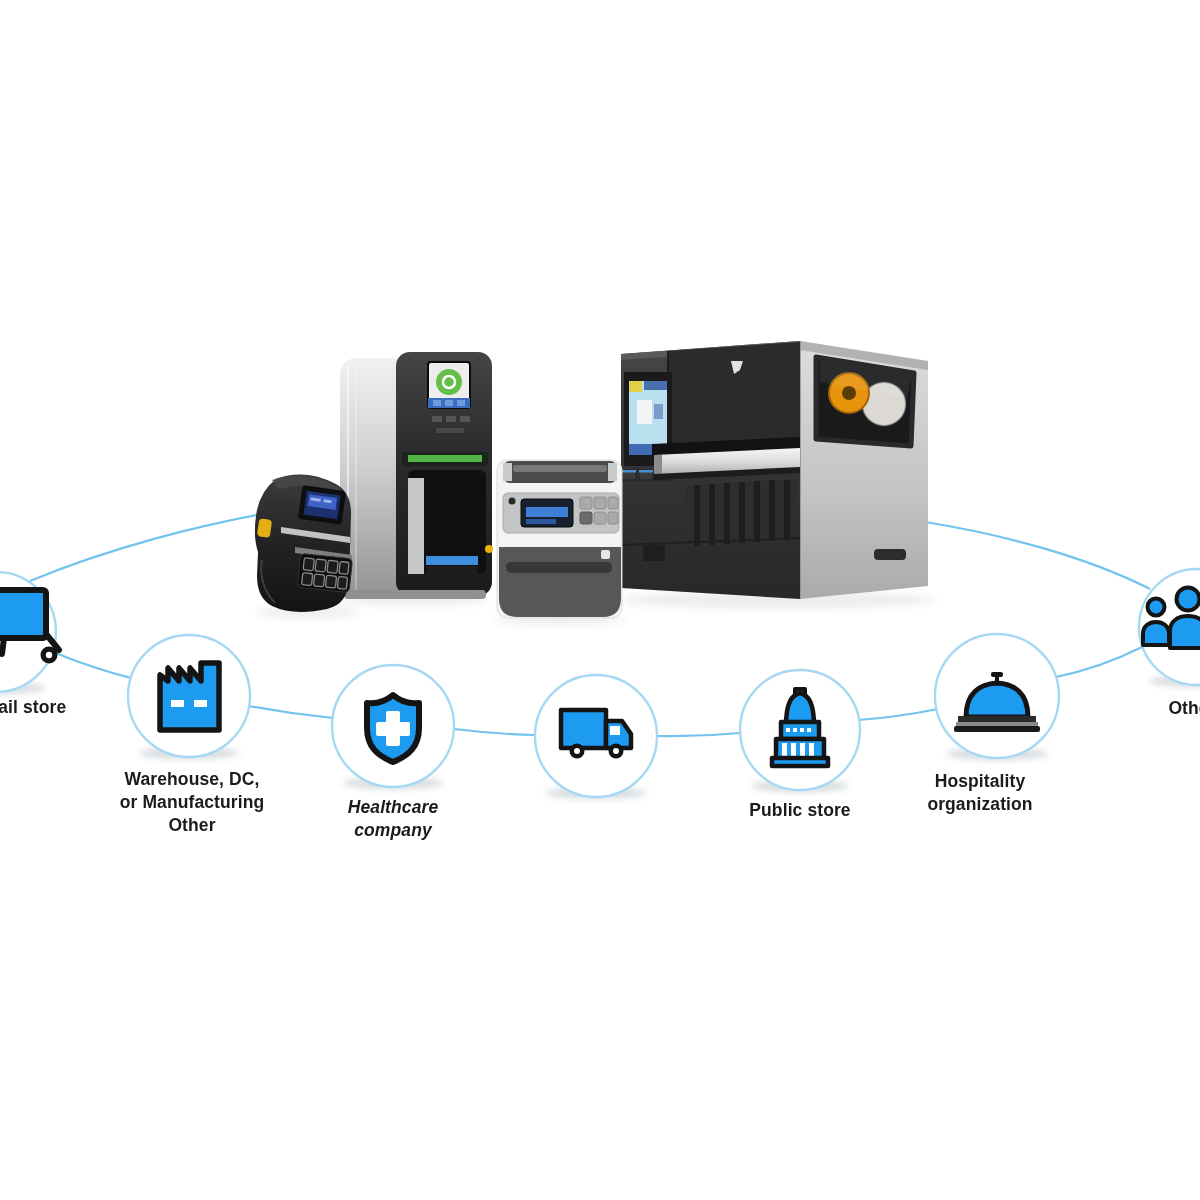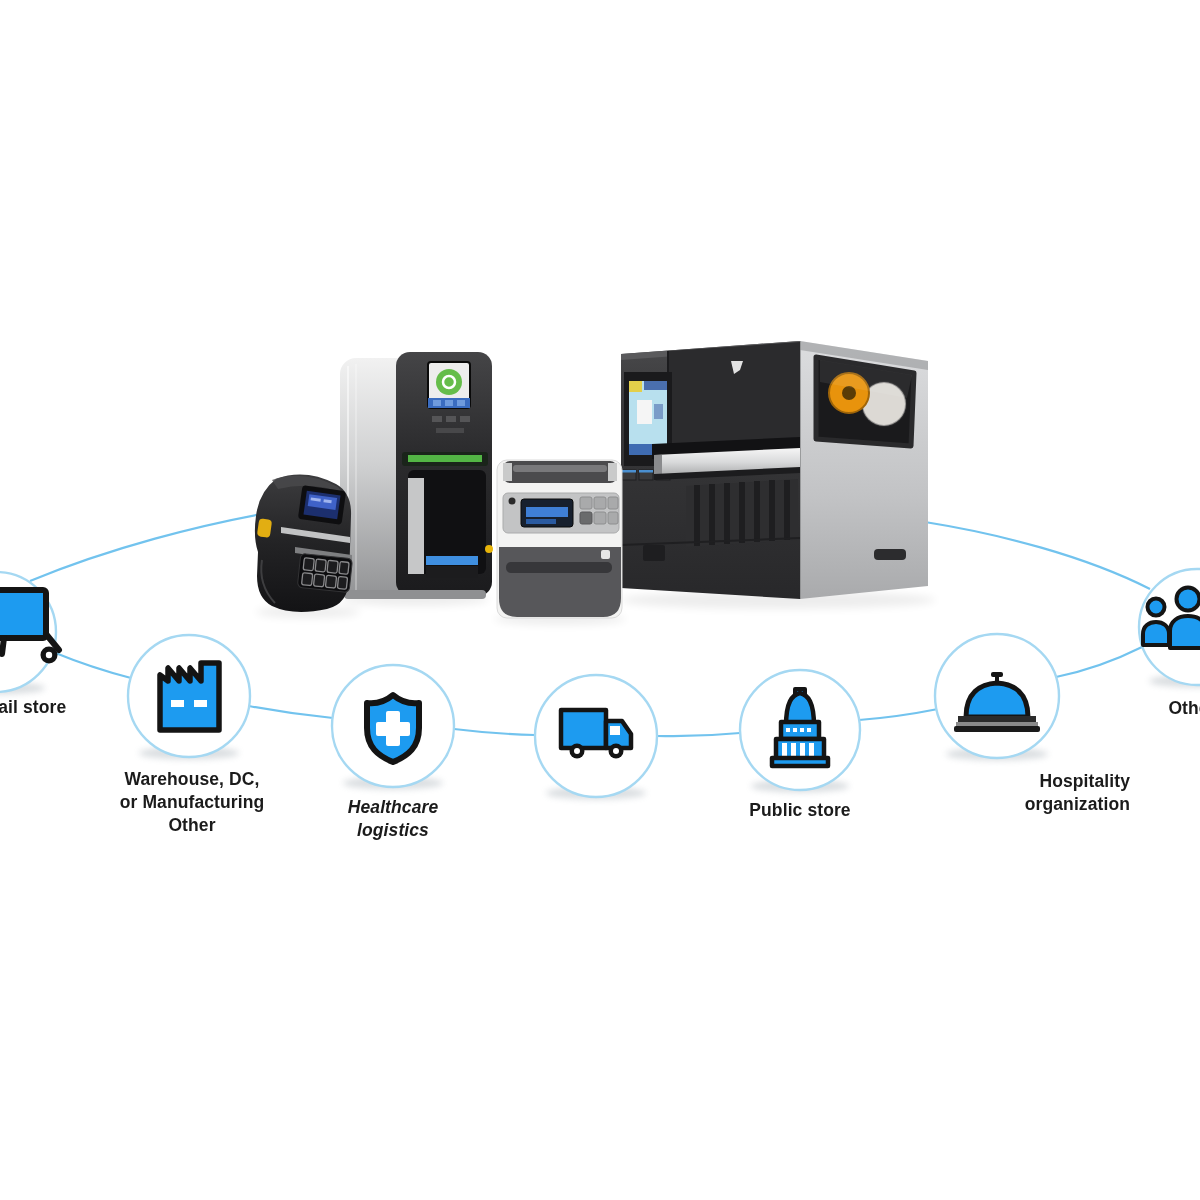--- a/index.html
+++ b/index.html
@@ -321,29 +321,29 @@
 </div>
 
 <div class="node-label" style="left:72px;top:768px;text-align:center;">
   <div>Warehouse, DC,</div>
   <div>or Manufacturing</div>
   <div>Other</div>
 </div>
 
 <div class="node-label" style="left:273px;top:796px;font-style:italic;">
   <div>Healthcare</div>
-  <div>logistics</div>
+  <div>company</div>
 </div>
 
 
 <div class="node-label" style="left:680px;top:799px;">
   <div>Public store</div>
 </div>
 
-<div class="node-label" style="left:890px;top:770px;text-align:right;">
+<div class="node-label" style="left:860px;top:770px;">
   <div>Hospitality</div>
   <div>organization</div>
 </div>
 
 <div class="node-label" style="left:1072px;top:697px;">
   <div>Other</div>
 </div>
 
 </div>
 

